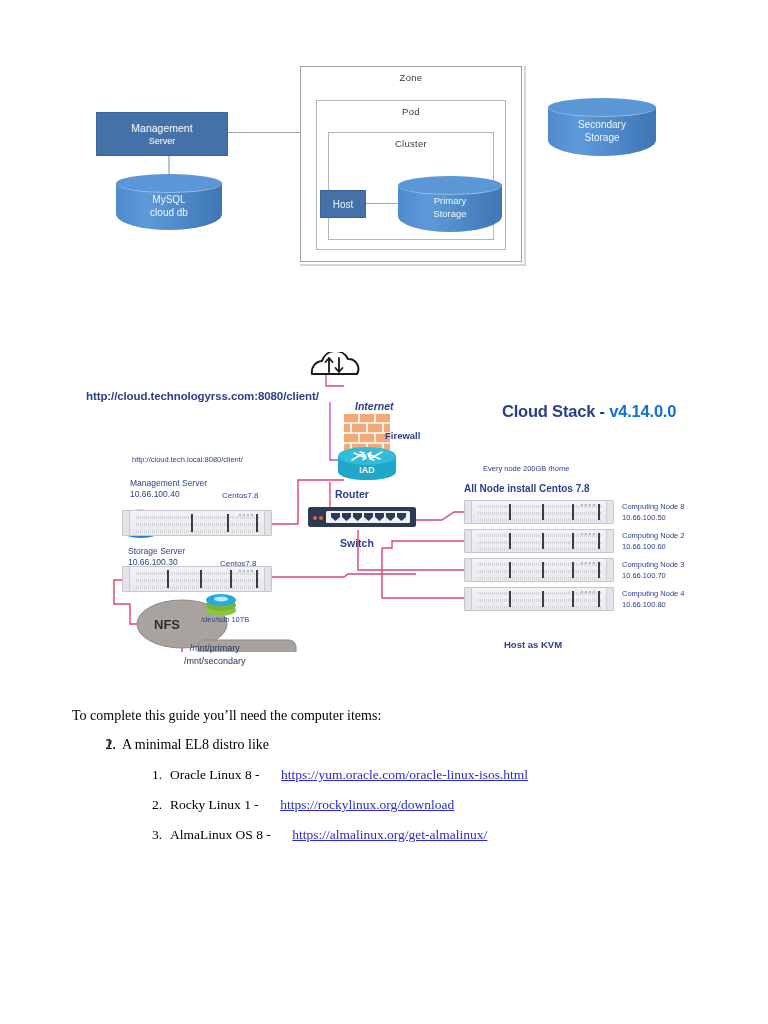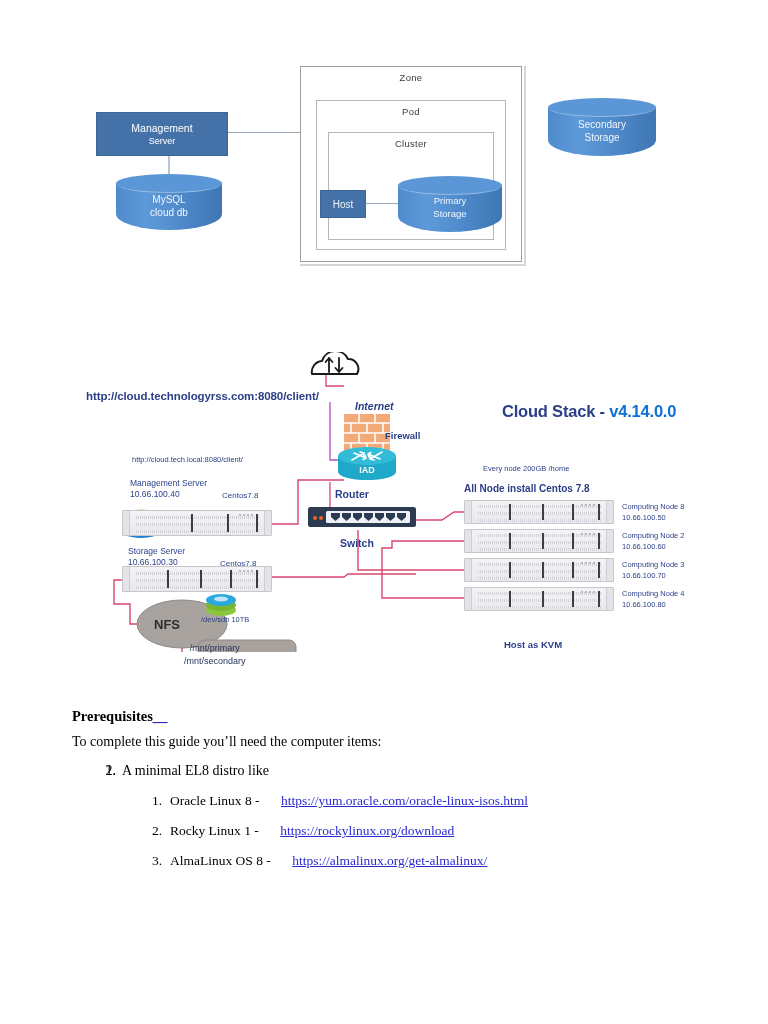--- a/index.html
+++ b/index.html
@@ -543,21 +543,20 @@
     <div>Computing Node 3</div>
     <div>10.66.100.70</div>
   </div>
   <div class="node-caption" style="left:536px; top:237px;">
     <div>Computing Node 4</div>
     <div>10.66.100.80</div>
   </div>
 </div>
 
 <div id="prereq-section">
-  <h2 id="prereq-heading"><span>Prerequisites</span><span class="tail">__</span></h2>
 
   <p id="prereq-intro">To complete this guide you’ll need the computer items:</p>
 
   <ol class="lvl1">
     <li>
       <span class="num">1.</span>
     </li>
     <li>
       <span class="num">2.</span>
       <span>A minimal EL8 distro like</span>

